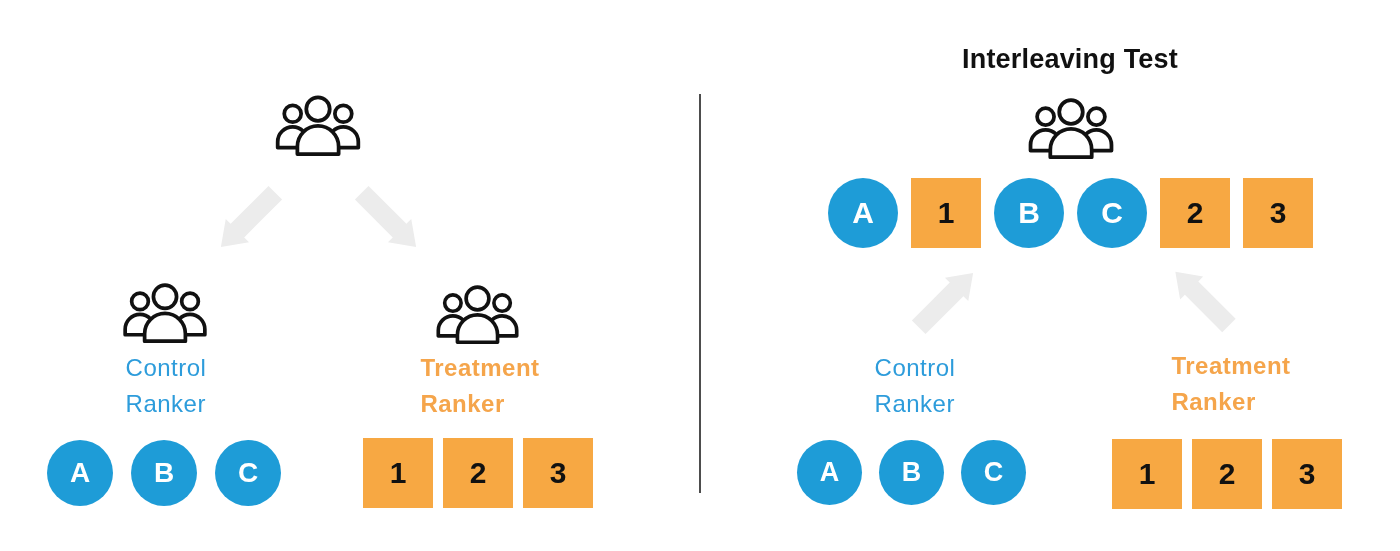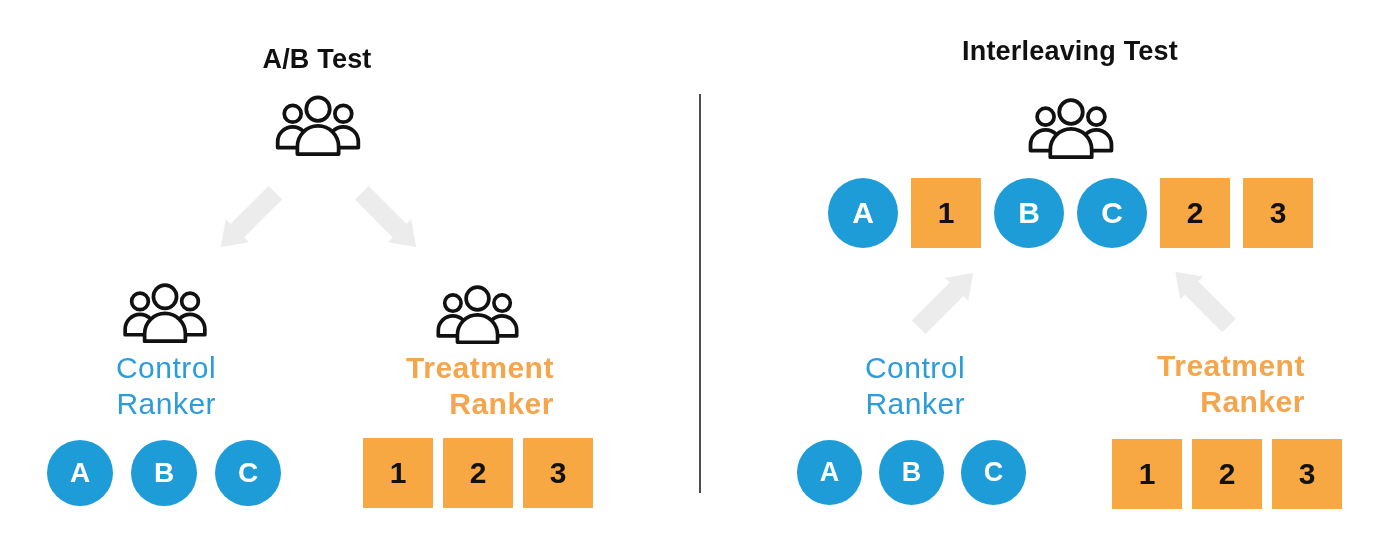--- a/index.html
+++ b/index.html
@@ -35,22 +35,22 @@
   }
   .arrow{position:absolute;}
   .arrow svg{display:block;width:100%;height:100%;}
   .arrow polygon{fill:var(--arrow-gray);}
   .arrow-dr svg{transform:scaleX(-1);}
   .arrow-ur svg{transform:scale(-1,-1);}
   .arrow-ul svg{transform:scaleY(-1);}
   .ranker-label{
     position:absolute;
     transform:translateX(-50%);
-    text-align:right;
-    font-size:30px;
+    text-align:left;
+    font-size:24px;
     font-weight:300;
     letter-spacing:0.5px;
     line-height:36px;
     white-space:nowrap;
   }
   .ranker-label.blue{color:var(--blue-text);}
   .ranker-label.orange{color:var(--orange-text);font-weight:bold;}
   .item-row{
     position:absolute;
     display:flex;
@@ -82,21 +82,20 @@
     position:absolute;
     width:2px;
     background:var(--divider);
   }
 </style>
 </head>
 <body>
 
 <div class="canvas">
 
-  <div class="panel-title" style="left:317px;top:44px;">A/B Test</div>
 
   <div class="people-icon" style="left:273px;top:92px;width:90px;height:66px;">
     <svg viewBox="0 0 96 68">
       <circle cx="21" cy="22" r="9"></circle>
       <circle cx="75" cy="22" r="9"></circle>
       <path d="M5,58 v-6 a16,16 0 0 1 32,0 v6 z"></path>
       <path d="M59,58 v-6 a16,16 0 0 1 32,0 v6 z"></path>
       <circle cx="48" cy="17" r="12.5"></circle>
       <path d="M26,65 v-8 a22,22 0 0 1 44,0 v8 z"></path>
     </svg>
@@ -149,21 +148,21 @@
     <div class="circle-item sz66">C</div>
   </div>
   <div class="item-row gap10" style="left:363px;top:438px;">
     <div class="square-item sz70">1</div>
     <div class="square-item sz70">2</div>
     <div class="square-item sz70">3</div>
   </div>
 
   <div class="divider" style="left:699px;top:94px;height:399px;"></div>
 
-  <div class="panel-title" style="left:1070px;top:36px;">Interleaving Test</div>
+  <div class="panel-title" style="left:1070px;top:44px;">Interleaving Test</div>
 
   <div class="people-icon" style="left:1025px;top:96px;width:92px;height:64px;">
     <svg viewBox="0 0 96 68">
       <circle cx="21" cy="22" r="9"></circle>
       <circle cx="75" cy="22" r="9"></circle>
       <path d="M5,58 v-6 a16,16 0 0 1 32,0 v6 z"></path>
       <path d="M59,58 v-6 a16,16 0 0 1 32,0 v6 z"></path>
       <circle cx="48" cy="17" r="12.5"></circle>
       <path d="M26,65 v-8 a22,22 0 0 1 44,0 v8 z"></path>
     </svg>

